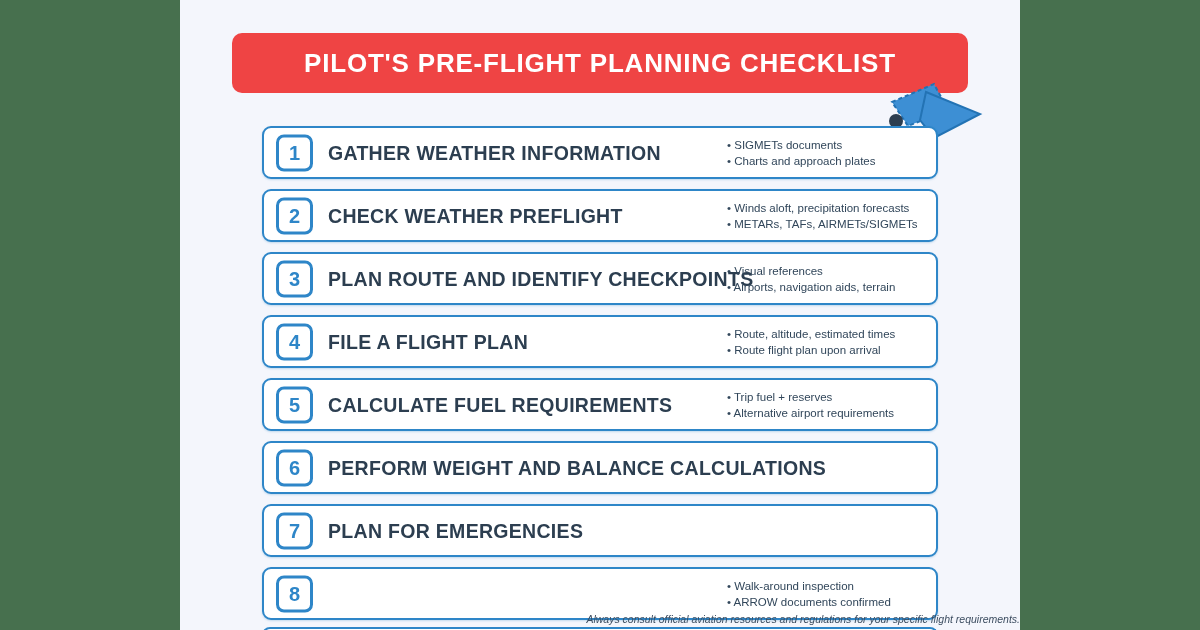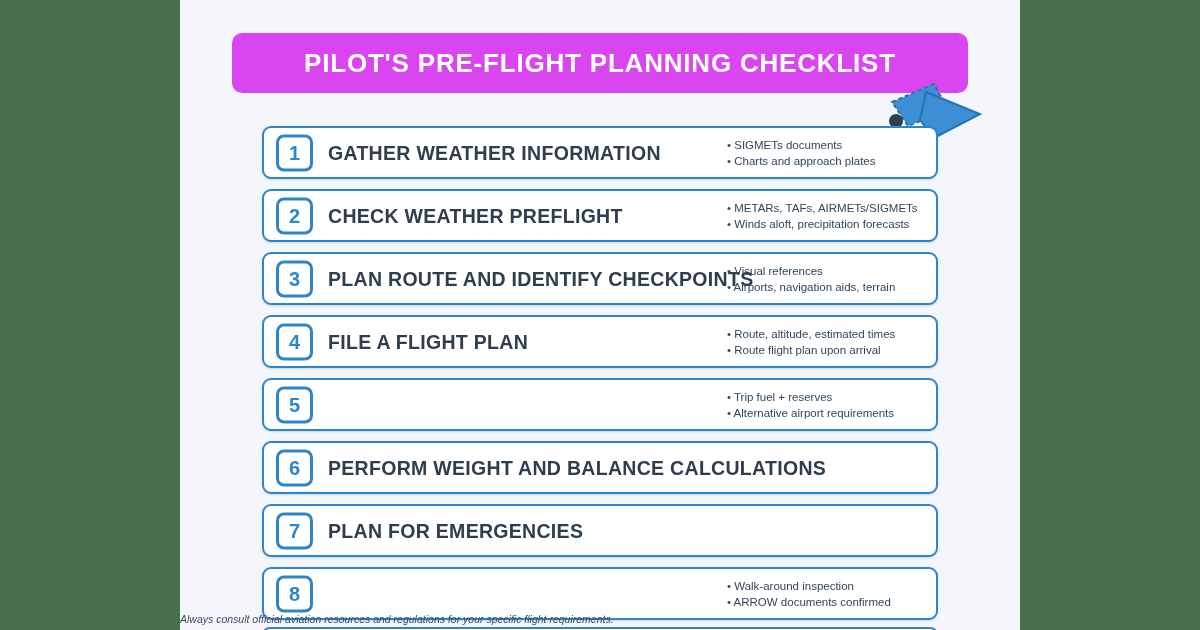--- a/index.html
+++ b/index.html
@@ -1,32 +1,32 @@
 <!DOCTYPE html>
 <html><head>
 <meta charset="utf-8">
 <style>
   html,body{margin:0;padding:0;}
   body{width:1200px;height:630px;overflow:hidden;font-family:"Liberation Sans",sans-serif;}
   .stage{position:relative;width:1200px;height:630px;background:#47704E;}
   .panel{position:absolute;left:180px;top:0;width:840px;height:630px;background:#F4F6FC;}
-  .header{position:absolute;left:232px;top:33px;width:736px;height:60px;background:#d946ef;
+  .header{position:absolute;left:232px;top:33px;width:736px;height:60px;background:#ef4444;
           border-radius:10px;display:flex;align-items:center;justify-content:center;}
   .header h1{margin:0;color:#FFFFFF;font-size:26px;font-weight:bold;letter-spacing:0.8px;white-space:nowrap;}
   .plane{position:absolute;left:882px;top:80px;width:104px;height:64px;}
   .row{position:absolute;left:262px;width:672px;height:49px;background:#FFFFFF;
        border:2px solid #2E86C8;border-radius:9px;box-shadow:0 1px 2px rgba(46,134,200,0.25);}
   .badge{position:absolute;left:12px;top:50%;transform:translateY(-50%);width:31px;height:31px;
          border:3px solid #2E86C8;border-radius:8px;background:#FFFFFF;color:#2E86C8;
          font-size:20px;font-weight:bold;display:flex;align-items:center;justify-content:center;}
   .row-title{position:absolute;left:64px;top:50%;transform:translateY(-50%);color:#2C3E50;
              font-size:19.5px;font-weight:bold;letter-spacing:0.3px;white-space:nowrap;z-index:1;}
   .bullets{position:absolute;left:463px;top:50%;transform:translateY(-50%);color:#31465A;
            font-size:11.5px;line-height:16px;white-space:nowrap;z-index:2;}
-  .footer{position:absolute;left:180px;top:613px;width:840px;text-align:left;color:#3C4D60;
+  .footer{position:absolute;left:180px;top:613px;width:840px;text-align:right;color:#3C4D60;
           font-size:10.5px;font-style:italic;z-index:3;}
   .cut-row{position:absolute;left:262px;top:627px;width:672px;height:6px;background:#FFFFFF;
            border:2px solid #2E86C8;border-bottom:none;border-radius:9px 9px 0 0;}
 </style>
 </head>
 <body>
 
 <div class="stage">
   <div class="panel"></div>
 
@@ -47,22 +47,22 @@
     <div class="bullets">
           <div>• SIGMETs documents</div>
           <div>• Charts and approach plates</div>
         </div>
   </div>
 
   <div class="row" style="top: 189px;">
     <div class="badge">2</div>
     <div class="row-title">CHECK WEATHER PREFLIGHT</div>
     <div class="bullets">
+          <div>• Winds aloft, precipitation forecasts</div>
           <div>• METARs, TAFs, AIRMETs/SIGMETs</div>
-          <div>• Winds aloft, precipitation forecasts</div>
         </div>
   </div>
 
   <div class="row" style="top: 252px;">
     <div class="badge">3</div>
     <div class="row-title">PLAN ROUTE AND IDENTIFY CHECKPOINTS</div>
     <div class="bullets">
           <div>• Visual references</div>
           <div>• Airports, navigation aids, terrain</div>
         </div>
@@ -72,20 +72,21 @@
     <div class="badge">4</div>
     <div class="row-title">FILE A FLIGHT PLAN</div>
     <div class="bullets">
           <div>• Route, altitude, estimated times</div>
           <div>• Route flight plan upon arrival</div>
         </div>
   </div>
 
   <div class="row" style="top: 378px;">
     <div class="badge">5</div>
+    <div class="row-title">CALCULATE FUEL REQUIREMENTS</div>
     <div class="bullets">
           <div>• Trip fuel + reserves</div>
           <div>• Alternative airport requirements</div>
         </div>
   </div>
 
   <div class="row" style="top: 441px;">
     <div class="badge">6</div>
     <div class="row-title">PERFORM WEIGHT AND BALANCE CALCULATIONS</div>
   </div>

